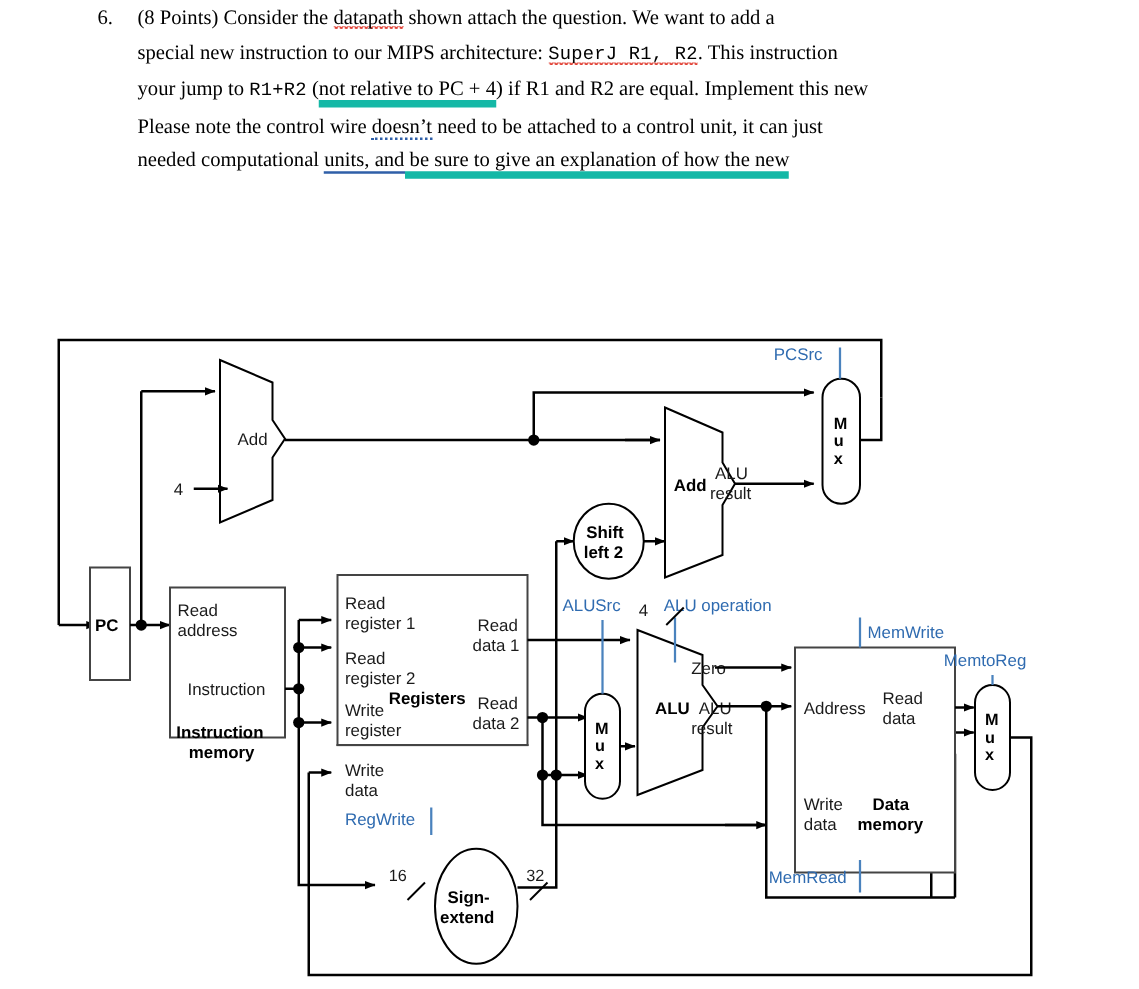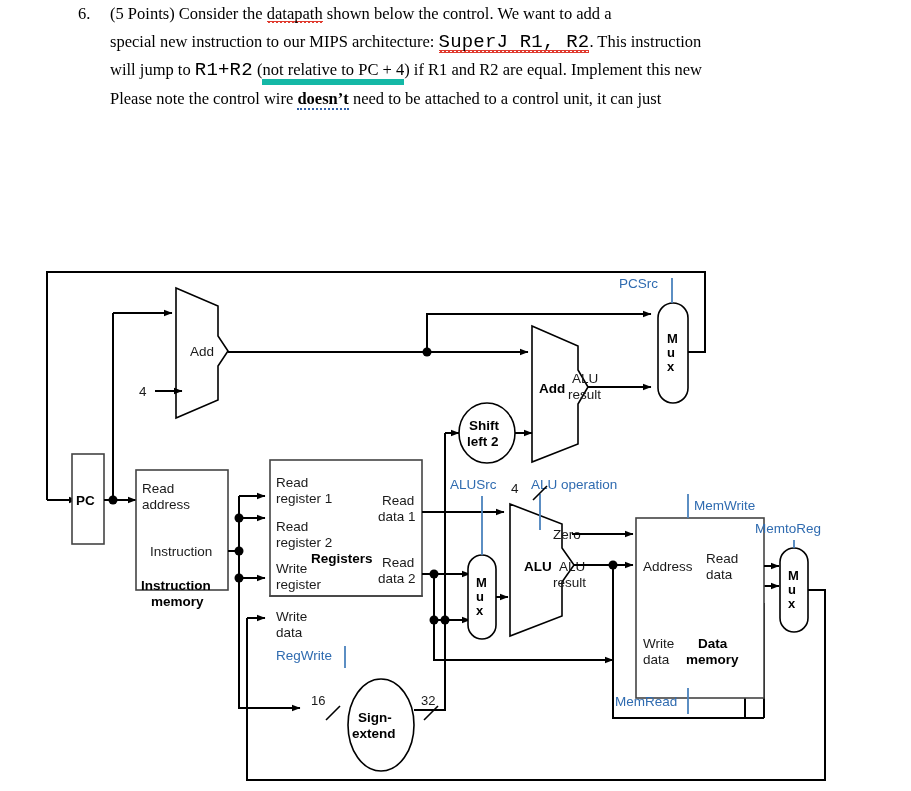--- a/index.html
+++ b/index.html
@@ -21,34 +21,33 @@
     width:32px;flex:0 0 32px;
     font-size:16.5px;line-height:27.5px;
     font-family:"Liberation Serif", serif;
   }
   .q-body{
     flex:1 1 auto;
     font-size:16.5px;line-height:27.5px;
     text-align:left;
   }
   .q-body p{margin:0;}
-  .mono{font-family:"Liberation Mono", monospace;font-size:19px;letter-spacing:0.2px;}
+  .mono{font-family:"Liberation Mono", monospace;font-size:15px;letter-spacing:0.2px;}
   .sq{ 
     background-repeat:repeat-x;
     background-position:0 1.02em;
     background-size:4px 3px;
     background-image:
       linear-gradient(45deg,transparent 40%,#e03b2f 40%,#e03b2f 60%,transparent 60%),
       linear-gradient(-45deg,transparent 40%,#e03b2f 40%,#e03b2f 60%,transparent 60%);
     padding-bottom:0;
   }
   .blue-dot-u{
     border-bottom:2px dotted #2f5fa8;
     padding-bottom:0px;
-    font-weight:bold;
   }
   .u-black{border-bottom:6px solid #14b8a6;}
   .u-blue{border-bottom:2px solid #2f5fa8;}
 
   
   #diagram{
     position:absolute;left:0;top:248px;width:911px;height:543px;
   }
   #diagram svg{display:block;}
   .lbl{font-family:"Liberation Sans", sans-serif;font-size:13.5px;fill:#1a1a1a;}
@@ -63,24 +62,25 @@
   .ctrlline{stroke:#4a82bd;stroke-width:1.8;fill:none;}
   .jdot{fill:#000;}
 </style>
 </head>
 <body>
 
 <div id="question">
   <div class="q-row">
     <div class="q-num">6.</div>
     <div class="q-body">
-      <p><span>(5 Points) Consider the </span><span class="sq">datapath</span><span> shown below the control. We want to add a</span></p>
+      <p><span>(8 Points) Consider the </span><span class="sq">datapath</span><span> shown attach the question. We want to add a</span></p>
       <p><span>special new instruction to our MIPS architecture: </span><span class="mono sq">SuperJ R1, R2</span><span>. This instruction</span></p>
-      <p><span>will jump to </span><span class="mono">R1+R2</span><span> (</span><span class="u-black">not relative to PC + 4</span><span>) if R1 and R2 are equal. Implement this new</span></p>
+      <p><span>your jump to </span><span class="mono">R1+R2</span><span> (</span><span class="u-black">not relative to PC + 4</span><span>) if R1 and R2 are equal. Implement this new</span></p>
       <p><span>Please note the control wire </span><span class="blue-dot-u">doesn’t</span><span> need to be attached to a control unit, it can just</span></p>
+      <p><span>needed computational </span><span class="u-blue">units, and</span><span class="u-black"> be sure to give an explanation of how the new</span></p>
     </div>
   </div>
 </div>
 
 <div id="diagram">
 <svg width="911" height="543" viewBox="0 0 911 543" xmlns="http://www.w3.org/2000/svg">
   <defs>
     <marker id="arr" markerWidth="9" markerHeight="9" refX="8" refY="4.5" orient="auto" markerUnits="userSpaceOnUse">
       <path d="M0,1.2 L8.5,4.5 L0,7.8 z" fill="#000"></path>
     </marker>

